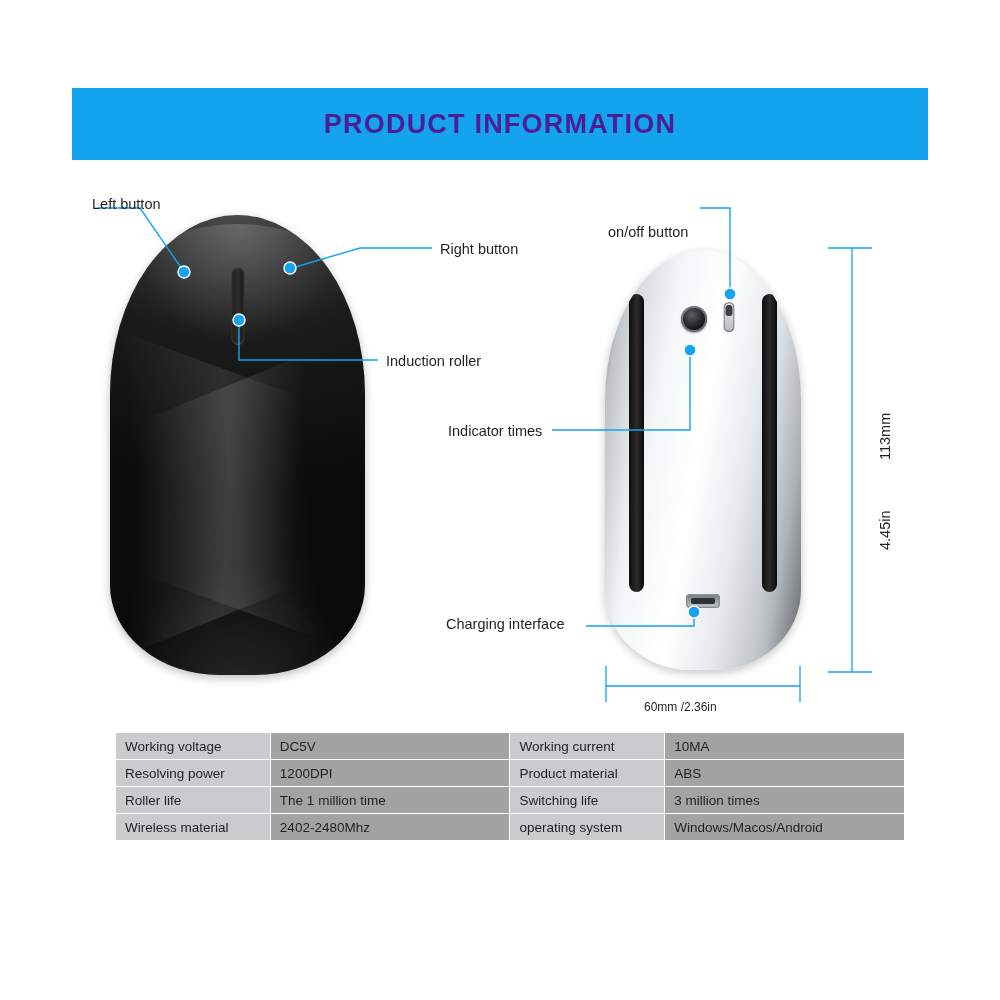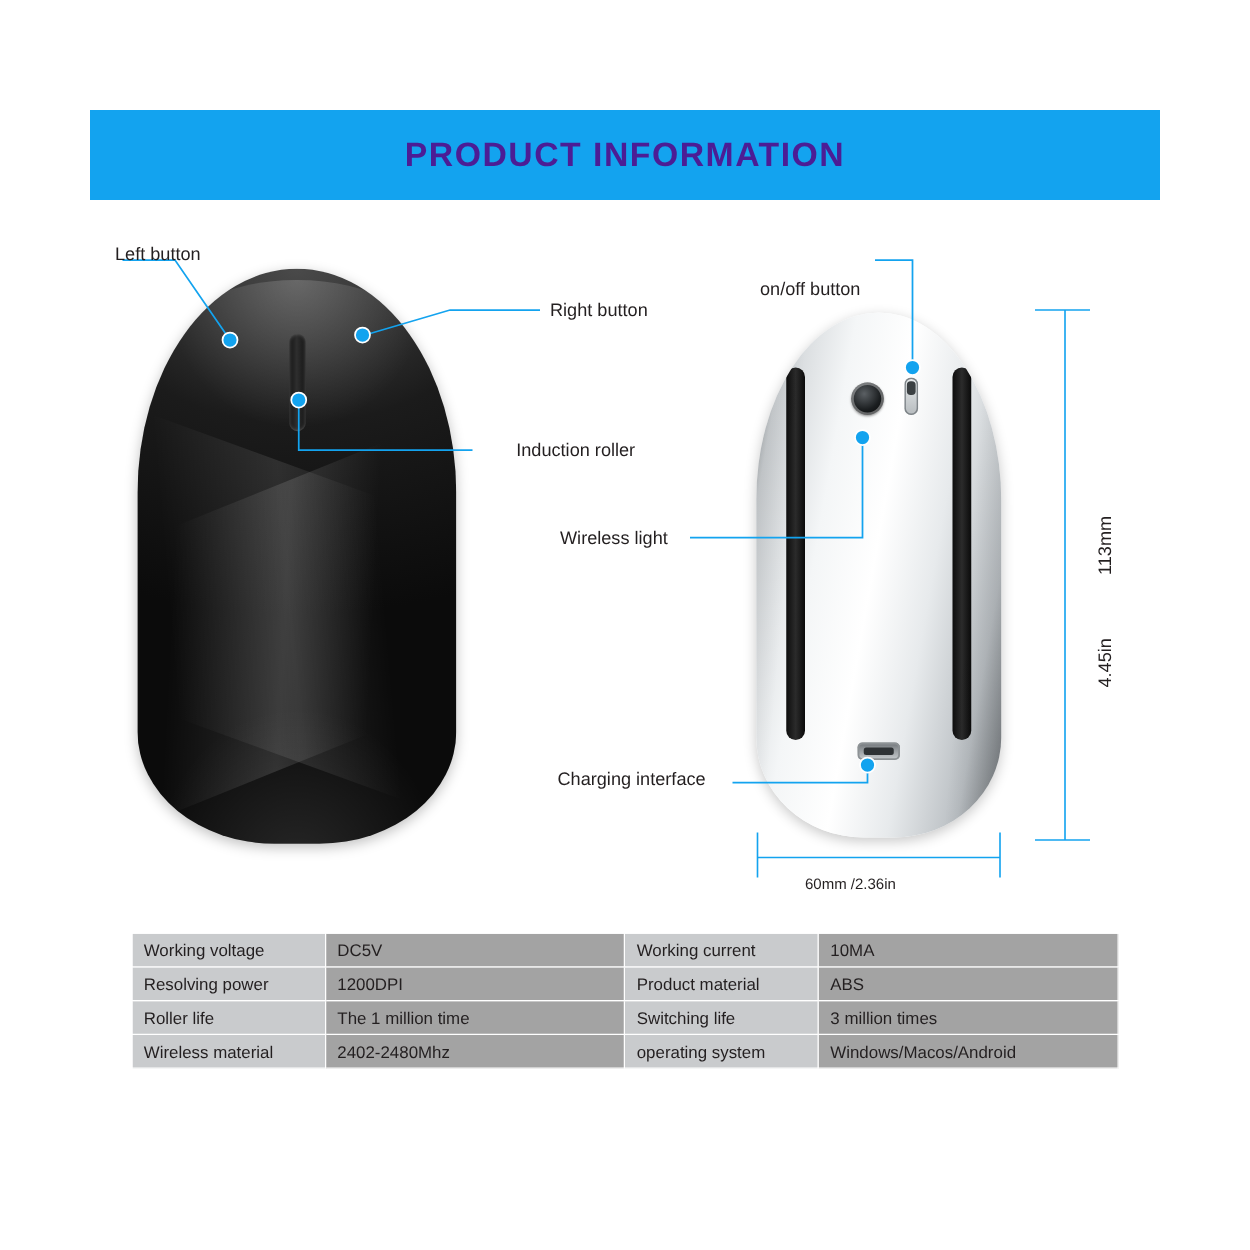--- a/index.html
+++ b/index.html
@@ -155,26 +155,25 @@
     background: #2e3235;
   }
   .mouse-bot .sheen {
     position: absolute; left: 0; top: 0; right: 0; bottom: 0;
     background: linear-gradient(95deg, rgba(0,0,0,0.12) 0%, rgba(255,255,255,0) 18%, rgba(255,255,255,0) 80%, rgba(0,0,0,0.14) 100%);
   }
 
   
   .spec-table {
     position: absolute;
-    left: 105px; top: 732px;
+    left: 115px; top: 732px;
     width: 790px;
     border-collapse: collapse;
     font-size: 13.5px;
     color: #231f20;
-    margin-top: 14px;
   }
   .spec-table td {
     height: 27px;
     padding: 0 9px;
     border: 1px solid #ffffff;
     vertical-align: middle;
     white-space: nowrap;
   }
   .spec-table td.k {
     background: #c9cbcd;
@@ -244,23 +243,23 @@
         <path d="M852,238 L852,662"></path>
 
         <path d="M606,656 L606,692"></path>
         <path d="M800,656 L800,692"></path>
         <path d="M606,676 L800,676"></path>
       </g>
     </svg>
 
     <div class="label" style="left:92px; top:186px;">Left button</div>
     <div class="label" style="left:440px; top:231px;">Right button</div>
-    <div class="label" style="left:386px; top:343px;margin-left:27px;">Induction roller</div>
+    <div class="label" style="left:386px; top:343px;">Induction roller</div>
     <div class="label" style="left:608px; top:186px;margin-top:28px;">on/off button</div>
-    <div class="label" style="left:448px; top:413px;">Wireless light</div>
+    <div class="label" style="left:448px; top:413px;">Indicator times</div>
     <div class="label" style="left:446px; top:606px;">Charging interface</div>
 
     <div class="label vert" style="left:877px; top:450px;">113mm</div>
     <div class="label vert" style="left:877px; top:540px;">4.45in</div>
     <div class="label" style="left:644px; top:690px; font-size:12px;">60mm  /2.36in</div>
   </div>
 
   <table class="spec-table">
     <tbody>
       <tr>

